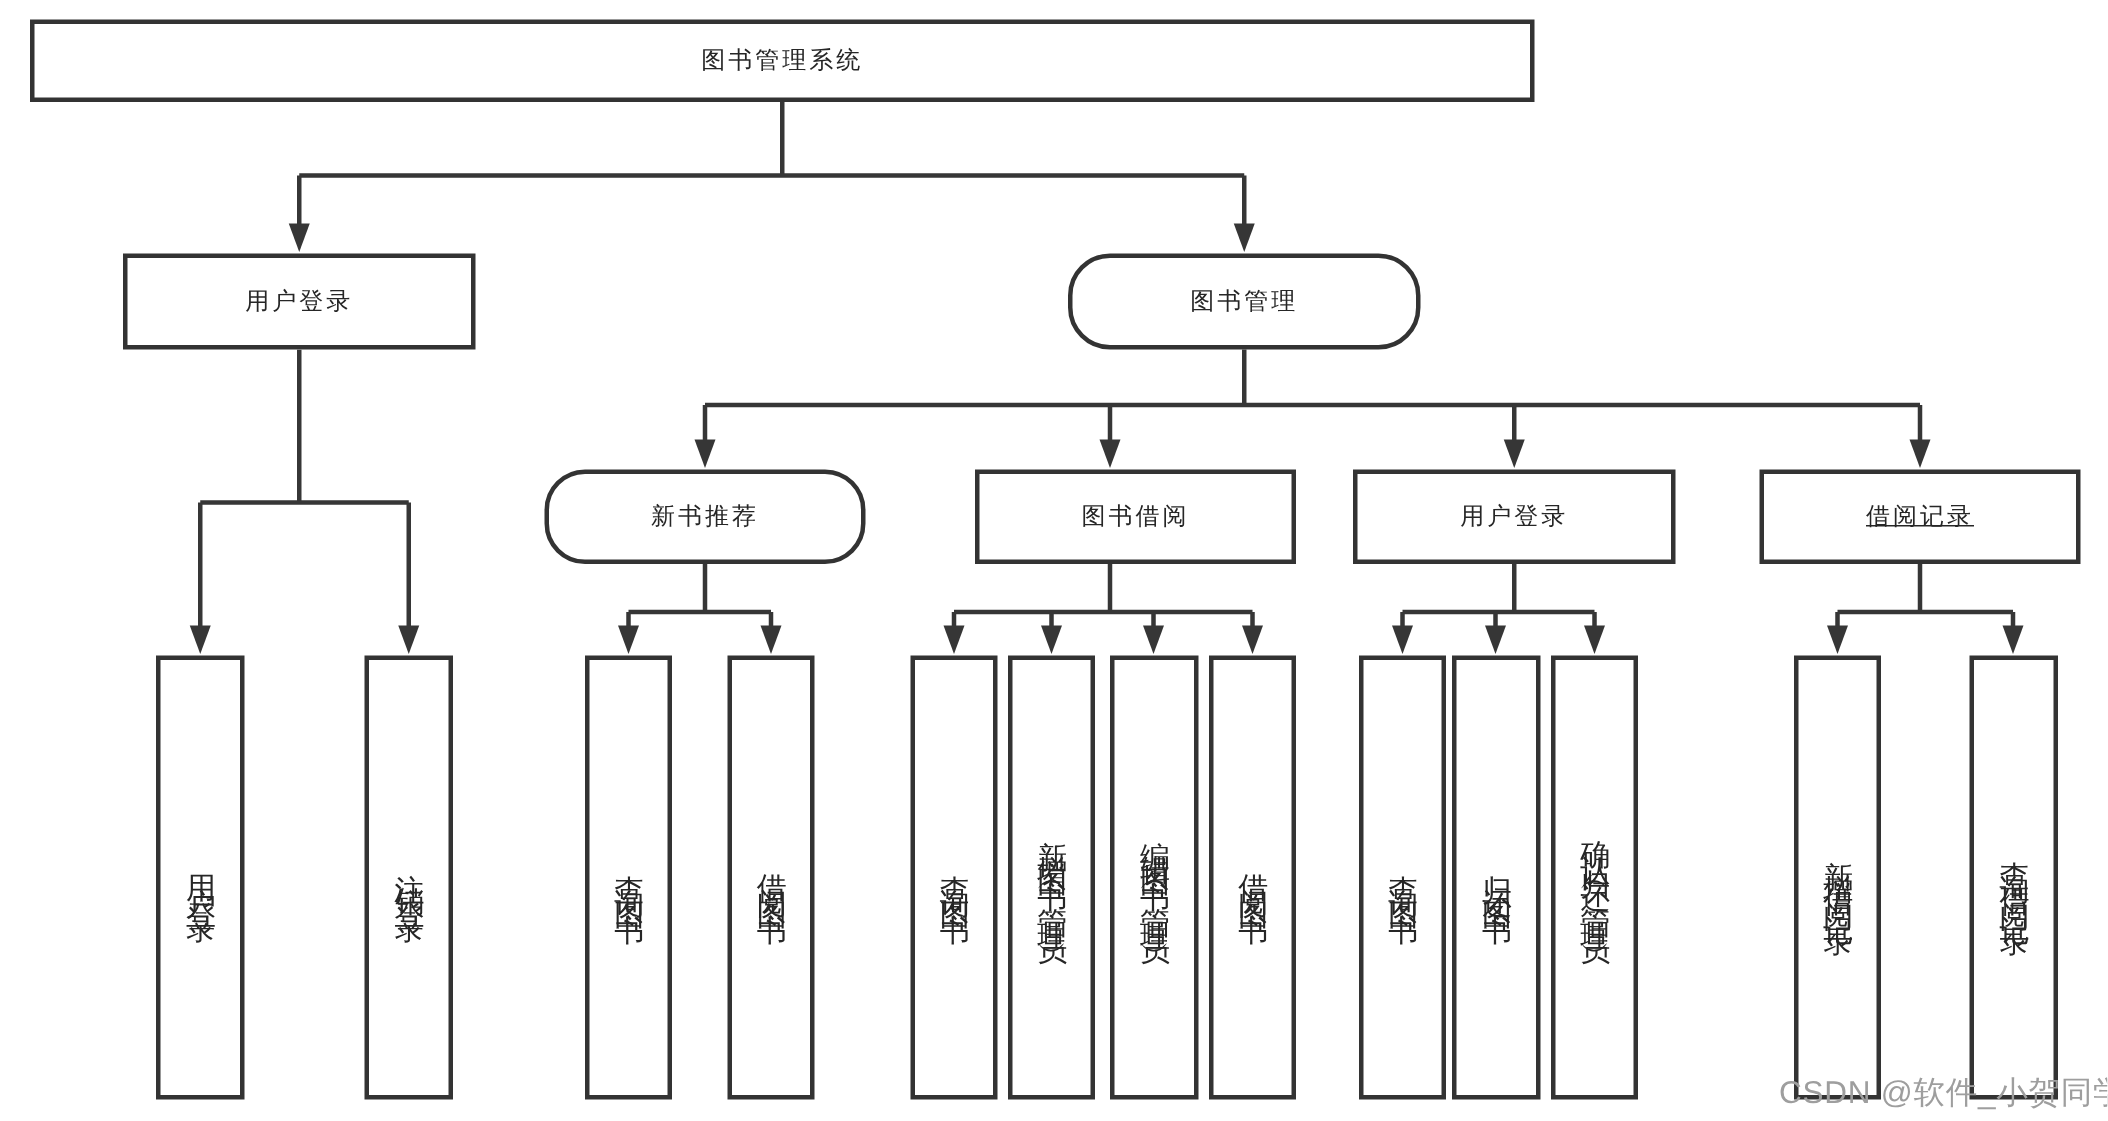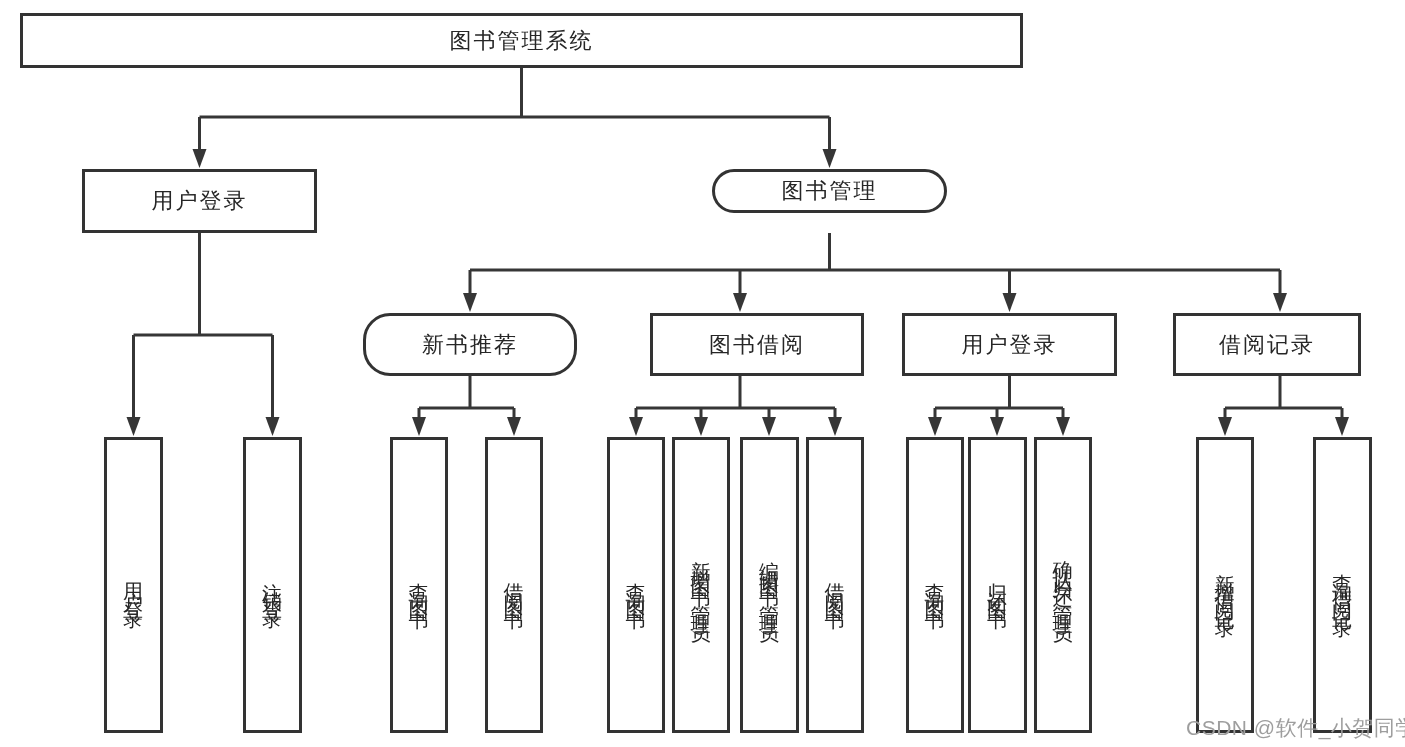--- a/index.html
+++ b/index.html
@@ -20,21 +20,21 @@
     position: absolute;
     box-sizing: border-box;
     border: 3px solid #333333;
     background: #ffffff;
     display: flex;
     align-items: center;
     justify-content: center;
     color: #262626;
   }
   .h-node {
-    font-size: 22px;
+    font-size: 16px;
     letter-spacing: 2px;
     white-space: nowrap;
   }
   .v-node {
     writing-mode: vertical-rl;
     text-orientation: mixed;
     font-size: 20px;
     letter-spacing: 9px;
     line-height: 1;
   }
@@ -89,26 +89,26 @@
       <polygon points="990,417 1004,417 997,436"></polygon>
       <polygon points="1056,417 1070,417 1063,436"></polygon>
       <polygon points="1218,417 1232,417 1225,436"></polygon>
       <polygon points="1335,417 1349,417 1342,436"></polygon>
     </g>
   </svg>
 
   <div class="node h-node" style="left:20px; top:13px; width:1003px; height:55px;">图书管理系统</div>
 
   <div class="node h-node" style="left:82px; top:169px; width:235px; height:64px;">用户登录</div>
-  <div class="node h-node" style="left:712px; top:169px; width:235px; height:44px;border-radius:28px;">图书管理</div>
+  <div class="node h-node" style="left:712px; top:169px; width:235px; height:64px;border-radius:28px;">图书管理</div>
 
   <div class="node h-node" style="left:363px; top:313px; width:214px; height:63px;border-radius:27px;">新书推荐</div>
   <div class="node h-node" style="left:633px; top:313px; width:214px; height:63px;margin-left:17px;">图书借阅</div>
   <div class="node h-node" style="left:902px; top:313px; width:215px; height:63px;">用户登录</div>
-  <div class="node h-node" style="left:1173px; top:313px; width:188px; height:63px;">借阅记录</div>
+  <div class="node h-node" style="left:1173px; top:313px; width:214px; height:63px;text-decoration:underline;">借阅记录</div>
 
   <div class="node v-node" style="left:104px; top:437px; width:59px; height:296px;">用户登录</div>
   <div class="node v-node" style="left:243px; top:437px; width:59px; height:296px;">注销登录</div>
 
   <div class="node v-node" style="left:390px; top:437px; width:58px; height:296px;">查询图书</div>
   <div class="node v-node" style="left:485px; top:437px; width:58px; height:296px;">借阅图书</div>
 
   <div class="node v-node" style="left:607px; top:437px; width:58px; height:296px;">查询图书</div>
   <div class="node v-node" style="left:672px; top:437px; width:58px; height:296px;">新增图书（管理员）</div>
   <div class="node v-node" style="left:740px; top:437px; width:59px; height:296px;">编辑图书（管理员）</div>

